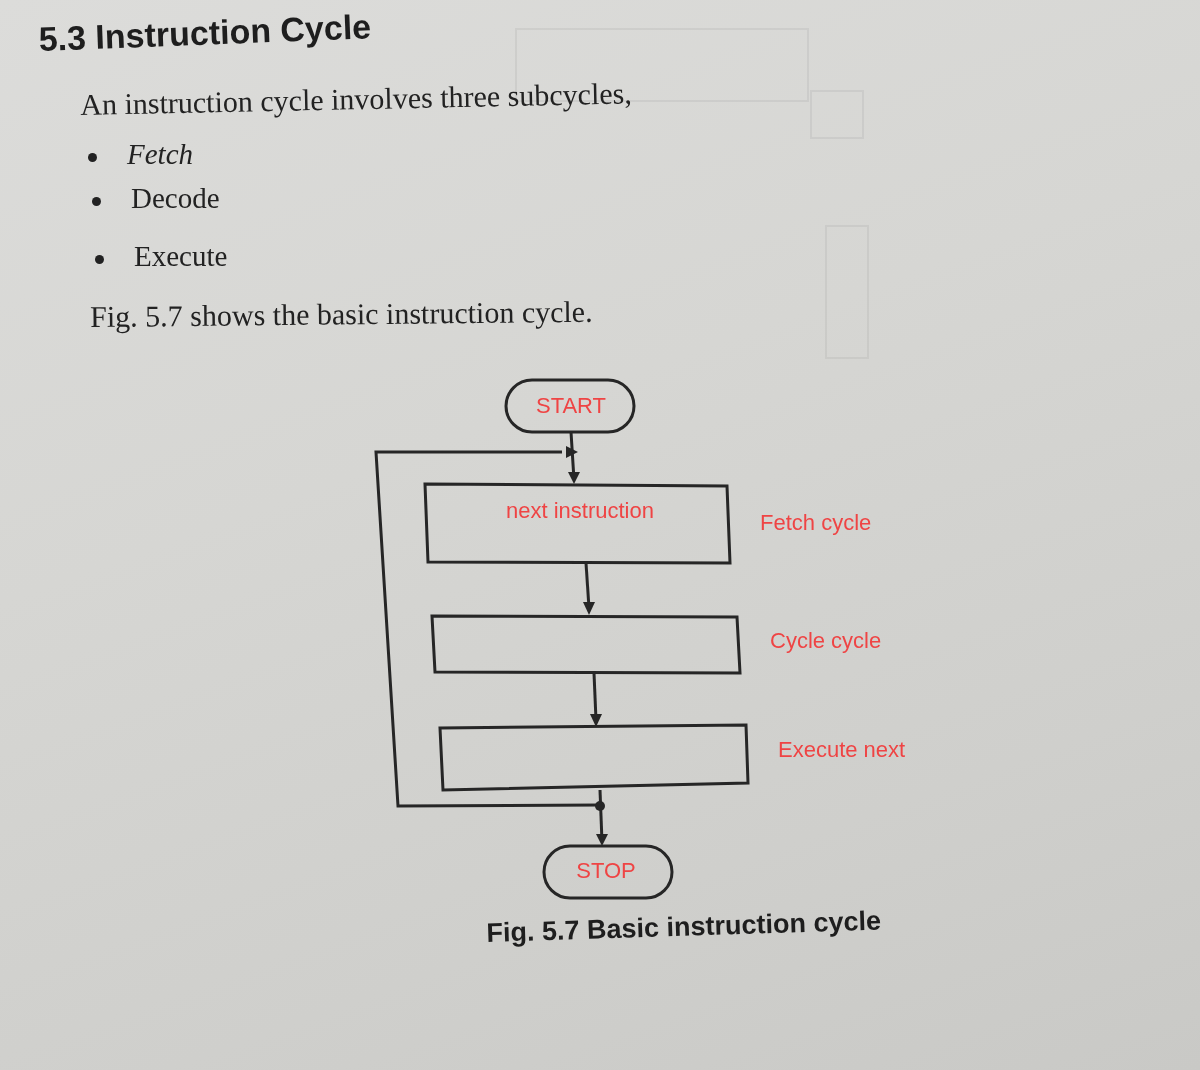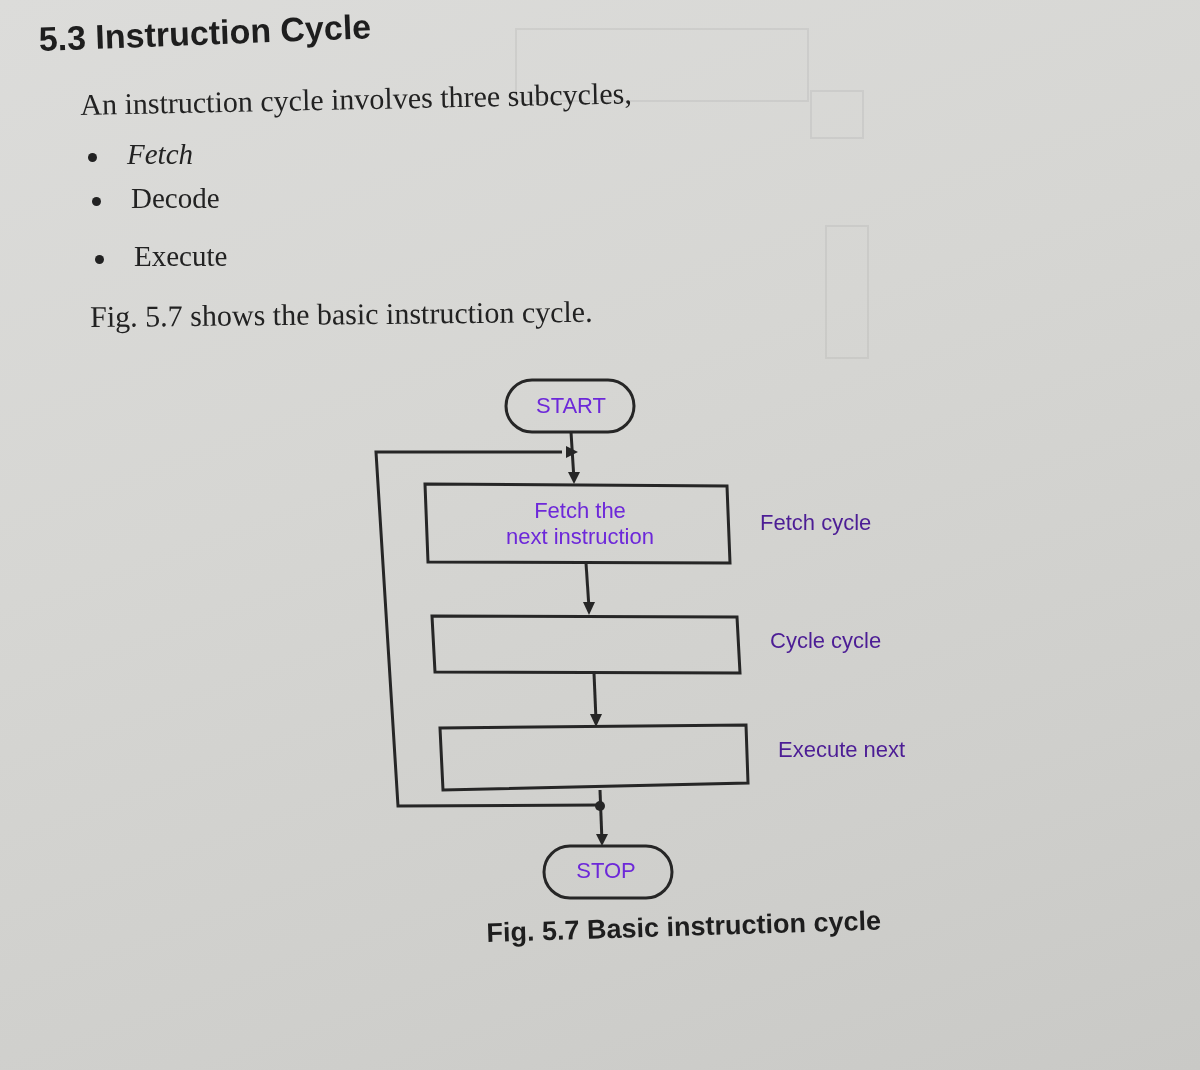--- a/index.html
+++ b/index.html
@@ -22,22 +22,22 @@
   .bullets{position:absolute;left:88px;top:138px;margin:0;padding:0;list-style:none;
     font-family:"Liberation Serif",serif;font-size:29px;color:#222;}
   .bullets li{position:absolute;white-space:nowrap;}
   .bullets .dot{display:inline-block;width:9px;height:9px;border-radius:50%;background:#222;margin-right:30px;vertical-align:middle;}
   .figref{
     position:absolute;left:90px;top:300px;
     font-family:"Liberation Serif",serif;font-size:30px;color:#222;
     transform:rotate(-0.6deg);transform-origin:left top;
   }
   .diagram{position:absolute;left:0;top:0;width:1200px;height:1070px;}
-  .node-label{position:absolute;font-family:"Liberation Sans",sans-serif;font-size:22px;color:#6d28d9;text-align:center;line-height:26px;}
-  .side-label{position:absolute;font-family:"Liberation Sans",sans-serif;font-size:22px;color:#4c1d95;white-space:nowrap;}
+  .node-label{position:absolute;font-family:"Liberation Sans",sans-serif;font-size:22px;color:#ef4444;text-align:center;line-height:26px;}
+  .side-label{position:absolute;font-family:"Liberation Sans",sans-serif;font-size:22px;color:#ef4444;white-space:nowrap;}
   .caption{
     position:absolute;left:486px;top:918px;
     font-family:"Liberation Sans",sans-serif;font-weight:bold;font-size:27px;color:#1e1e1e;
     transform:rotate(-1.8deg);transform-origin:left top;white-space:nowrap;
   }
   .ghost{position:absolute;border:2px solid rgba(120,120,120,0.12);}
 </style>
 </head>
 <body>
 
@@ -93,21 +93,20 @@
       <polygon points="583,602 595,602 589,615"></polygon>
       <polygon points="590,714 602,714 596,727"></polygon>
       <polygon points="596,834 608,834 602,846"></polygon>
       <circle cx="600" cy="806" r="5"></circle>
     </g>
   </svg>
 
   <div class="node-label" style="left:506px;top:393px;width:130px;">START</div>
 
   <div class="node-label" style="left:440px;top:498px;width:280px;">
-    <div>Fetch the</div>
     <div>next instruction</div>
   </div>
 
   <div class="node-label" style="left:542px;top:858px;width:128px;">STOP</div>
 
   <div class="side-label" style="left:760px;top:510px;">Fetch cycle</div>
   <div class="side-label" style="left:770px;top:628px;">Cycle cycle</div>
   <div class="side-label" style="left:778px;top:737px;">Execute next</div>
 
   <div class="caption">Fig. 5.7 Basic instruction cycle</div>

